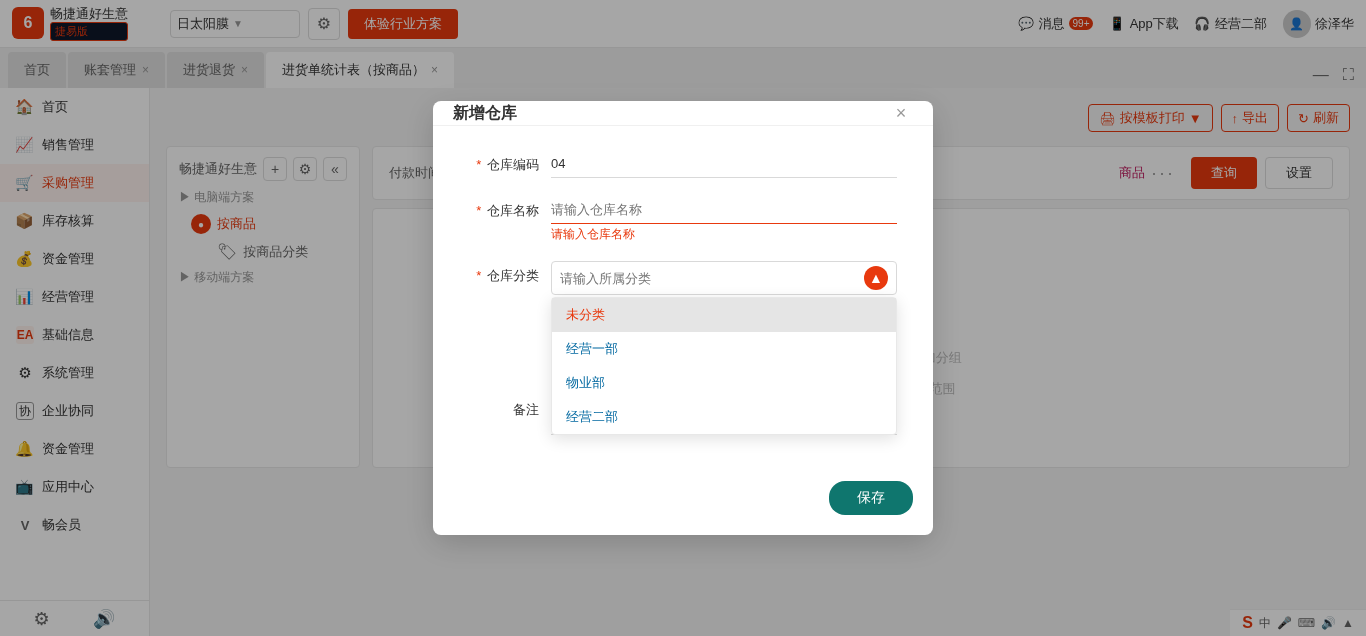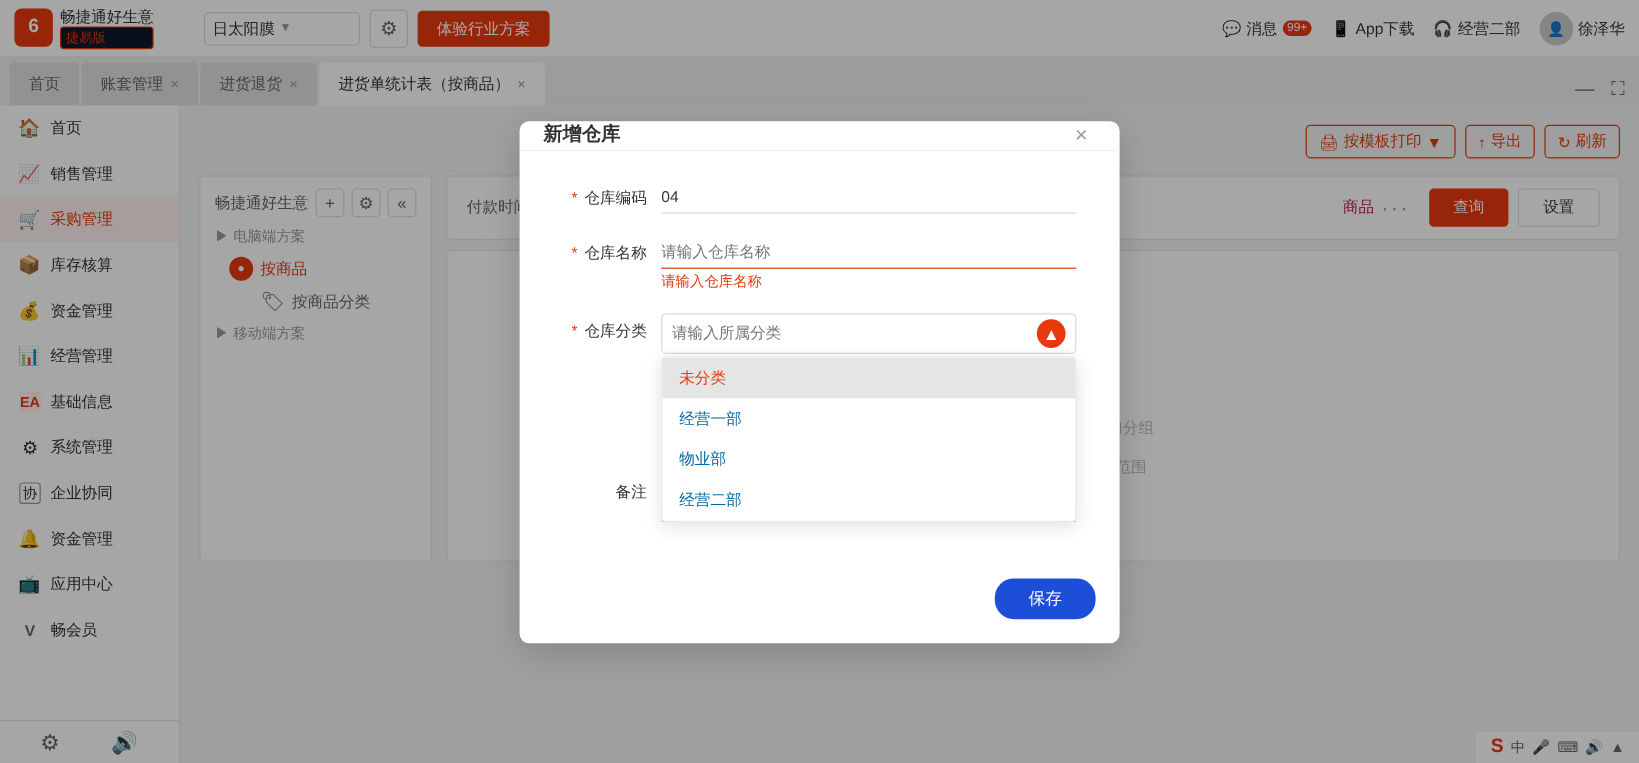--- a/index.html
+++ b/index.html
@@ -227,21 +227,21 @@
       padding: 8px 14px; font-size: 13px; color: #0369a1;
       cursor: pointer;
     }
     .dropdown-item.selected { background: #e5e5e5; color: #e8390e; font-family: Liberation Mono, monospace; }
 
     .dialog-footer {
       padding: 8px 20px 20px;
       display: flex; justify-content: flex-end; gap: 8px;
     }
     .btn-save {
-      background: #1d4ed8; color: #fff;
+      background: #0f766e; color: #fff;
       border: none; border-radius: 16px;
       padding: 8px 28px; font-size: 14px; cursor: pointer;
     }
 
     .sidebar-bottom {
       position: absolute; bottom: 0; left: 0;
       width: 150px; height: 36px;
       background: #fff; border-top: 1px solid #e8e8e8; border-right: 1px solid #e8e8e8;
       display: flex; align-items: center; justify-content: space-around; padding: 0 12px;
     }

